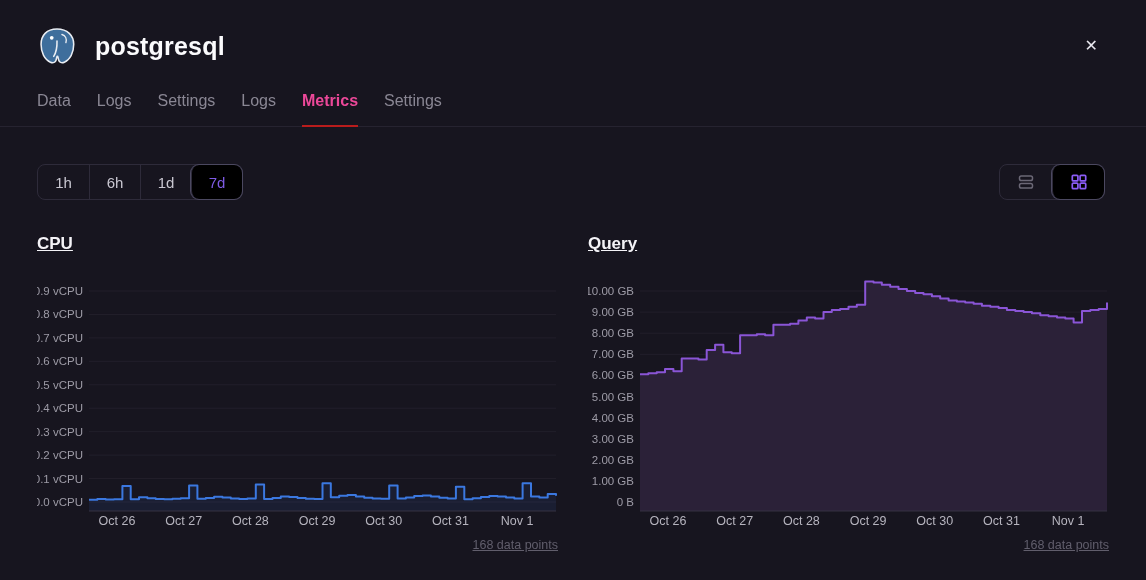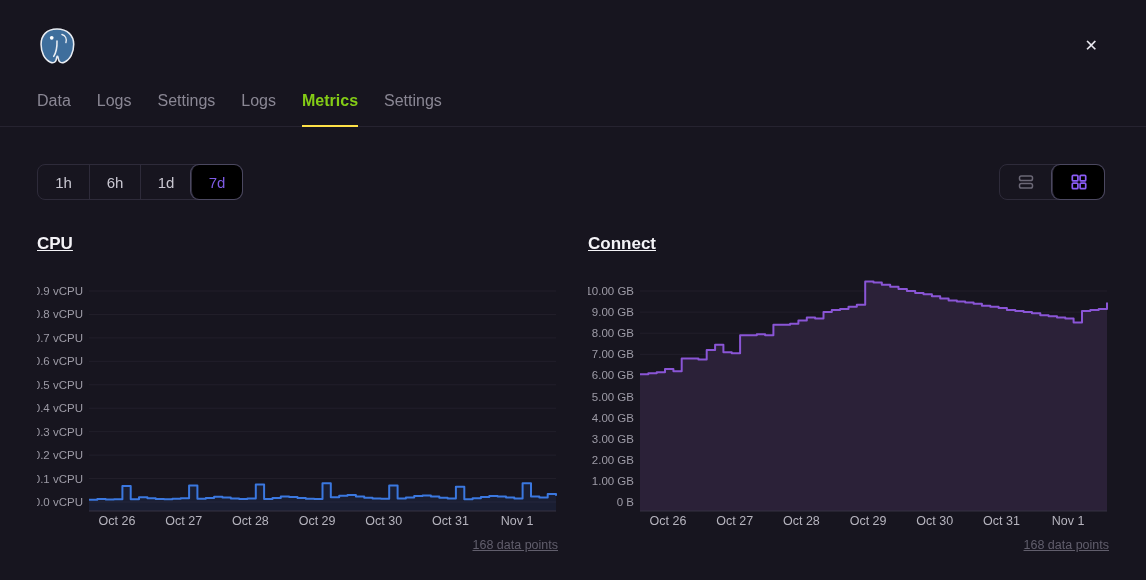--- a/index.html
+++ b/index.html
@@ -9,21 +9,21 @@
     background:#17151f; color:#fff;
     font-family:"Liberation Sans", sans-serif;
   }
   .header { display:flex; align-items:center; padding:24px 42px 0 35px; }
   .logo { width:44px; height:44px; flex:0 0 auto; }
   .win-title { font-size:25px; font-weight:700; margin-left:16px; letter-spacing:.2px; color:#fbfbfd; }
   .close-btn { margin-left:auto; background:none; border:none; color:#e9e8ef; font-size:16px;
     line-height:1; padding:6px; cursor:pointer; font-family:inherit; }
   .tabs { display:flex; gap:26px; margin-top:24px; padding:0 37px; border-bottom:1px solid #262330; }
   .tab { font-size:16px; color:#8a8794; padding-bottom:15px; cursor:pointer; }
-  .tab.active { color:#84cc16; font-weight:600; border-bottom:2px solid #fde047; margin-bottom:-1px; }
+  .tab.active { color:#ec4899; font-weight:600; border-bottom:2px solid #b91c1c; margin-bottom:-1px; }
   .toolbar { display:flex; justify-content:space-between; align-items:center; margin-top:37px; padding:0 41px 0 37px; }
   .segmented { display:flex; border:1px solid #2e2b3a; border-radius:8px; }
   .seg-btn { min-width:51px; height:34px; display:flex; align-items:center; justify-content:center;
     background:transparent; border:none; border-left:1px solid #2e2b3a; color:#c9c7d1;
     font-size:15px; font-family:inherit; cursor:pointer;text-align:center; }
   .seg-btn:first-child { border-left:none; }
   .seg-btn.selected { color:#7e5be4; box-shadow:0 0 0 1px #4b4860; border-radius:8px; background:#000000; }
   .charts { display:flex; justify-content:space-between; margin-top:34px; padding:0 37px; }
   .chart-card { width:521px; }
   .chart-title { font-size:17px; font-weight:700; margin:0 0 10px 0; color:#f4f3f7;text-decoration:underline; }
@@ -33,20 +33,21 @@
 </head>
 <body>
 
 <div class="header">
   <svg class="logo" viewBox="0 0 40 40" aria-hidden="true">
     <path d="M20 4.5 C10.5 4.5 5.5 10.5 5.5 18.5 c0 7.5 3.2 14 8.5 16.2 c2.6 1.1 4.7 .1 5.2-2 l.6-2.6 c.2-.9 .9-.9 1.1 0 l.6 2.6 c.5 2.1 2.6 3.1 5.2 2 c5.3-2.2 8.5-8.7 8.5-16.2 C35.2 10.5 29.5 4.5 20 4.5 Z" fill="#3e6e9c" stroke="#e9edf3" stroke-width="1.4"></path>
     <path d="M20 15.5 c.2 6 -.8 10.5 -3 14" fill="none" stroke="#e9edf3" stroke-width="1.4" stroke-linecap="round"></path>
     <path d="M24.5 9.5 c3.2 1 4.6 4 3.6 7.4" fill="none" stroke="#e9edf3" stroke-width="1.3" stroke-linecap="round"></path>
     <circle cx="15.2" cy="12.6" r="1.7" fill="#fff"></circle>
   </svg>
+  <div class="win-title">postgresql</div>
   <button class="close-btn">✕</button>
 </div>
 
 <div class="tabs" id="tabs-container">
     <span class="tab">Data</span>
     <span class="tab">Logs</span>
     <span class="tab">Settings</span>
     <span class="tab">Logs</span>
     <span class="tab active">Metrics</span>
     <span class="tab">Settings</span>
@@ -114,21 +115,21 @@
           <text x="213.39520000000002" y="261" text-anchor="middle" font-size="12.5" fill="#b6b4be" font-family="Liberation Sans, sans-serif">Oct 28</text>
           <text x="280.0828" y="261" text-anchor="middle" font-size="12.5" fill="#b6b4be" font-family="Liberation Sans, sans-serif">Oct 29</text>
           <text x="346.7704" y="261" text-anchor="middle" font-size="12.5" fill="#b6b4be" font-family="Liberation Sans, sans-serif">Oct 30</text>
           <text x="413.458" y="261" text-anchor="middle" font-size="12.5" fill="#b6b4be" font-family="Liberation Sans, sans-serif">Oct 31</text>
           <text x="480.1456" y="261" text-anchor="middle" font-size="12.5" fill="#b6b4be" font-family="Liberation Sans, sans-serif">Nov 1</text>
         </svg>
       </div>
     <div class="chart-footer">168 data points</div>
   </div>
   <div class="chart-card">
-    <h2 class="chart-title">Connect</h2>
+    <h2 class="chart-title">Query</h2>
     <div class="chart-body">
         <svg width="521" height="272" viewBox="0 0 521 272">
           <line x1="52" y1="27" x2="519" y2="27" stroke="#221f2b" stroke-width="1"></line>
           <text x="46" y="31" text-anchor="end" font-size="11.5" fill="#9d9ba6" font-family="Liberation Sans, sans-serif">10.00 GB</text>
           <line x1="52" y1="48.1" x2="519" y2="48.1" stroke="#221f2b" stroke-width="1"></line>
           <text x="46" y="52.1" text-anchor="end" font-size="11.5" fill="#9d9ba6" font-family="Liberation Sans, sans-serif">9.00 GB</text>
           <line x1="52" y1="69.2" x2="519" y2="69.2" stroke="#221f2b" stroke-width="1"></line>
           <text x="46" y="73.2" text-anchor="end" font-size="11.5" fill="#9d9ba6" font-family="Liberation Sans, sans-serif">8.00 GB</text>
           <line x1="52" y1="90.30000000000001" x2="519" y2="90.30000000000001" stroke="#221f2b" stroke-width="1"></line>
           <text x="46" y="94.30000000000001" text-anchor="end" font-size="11.5" fill="#9d9ba6" font-family="Liberation Sans, sans-serif">7.00 GB</text>

